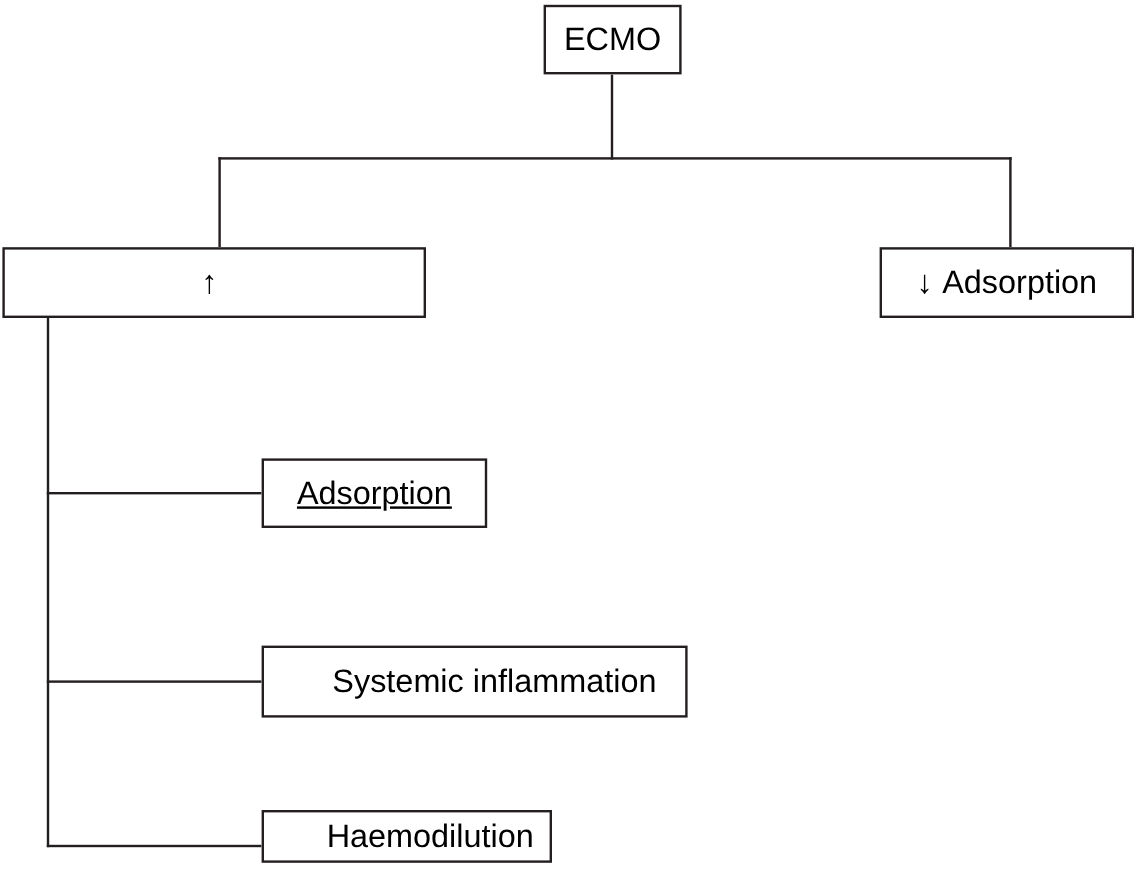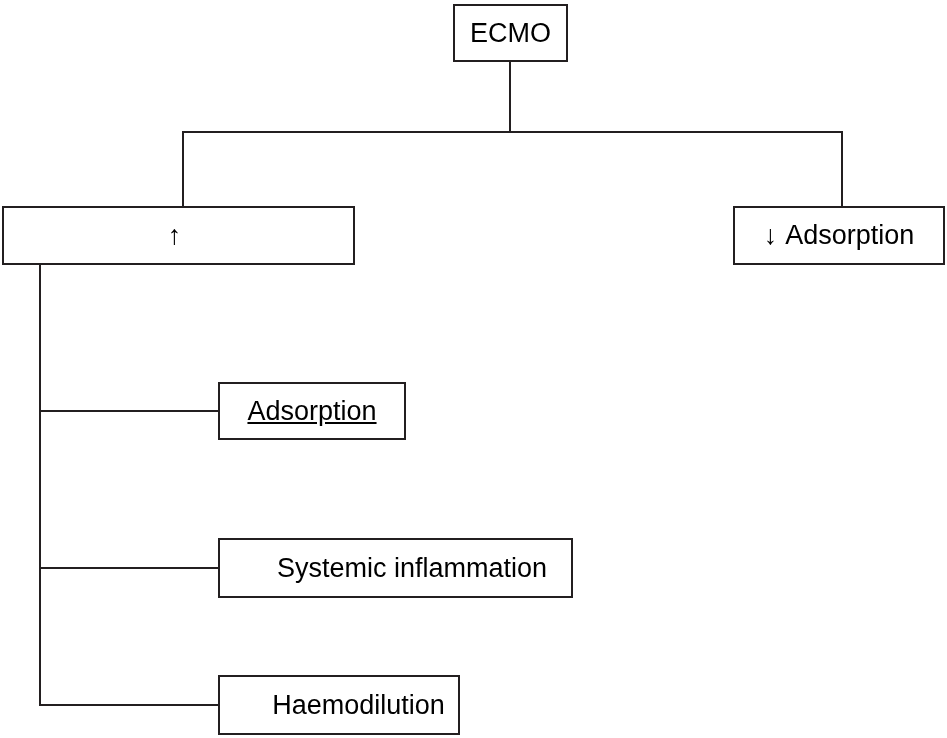--- a/index.html
+++ b/index.html
@@ -37,21 +37,21 @@
     position: absolute;
     background: #231f20;
     z-index: 1;
   }
   
   #node-ecmo          { left: 453px; top: 4px;   width: 115px; height: 58px; }
   #node-volume        { left: 2px;   top: 206px; width: 353px; height: 59px; }
   #node-clearance     { left: 733px; top: 206px; width: 212px; height: 59px; }
   #node-adsorption    { left: 218px; top: 382px; width: 188px; height: 58px; text-decoration: underline; }
   #node-inflammation  { left: 218px; top: 538px; width: 355px; height: 60px; padding-left: 33px; }
-  #node-haemodilution { left: 218px; top: 675px; width: 242px; height: 60px; padding-left: 39px; }
+  #node-haemodilution { left: 218px; top: 675px; width: 242px; height: 44px; padding-left: 39px; }
   
   #line-ecmo-down     { left: 509px; top: 62px;  width: 2px;   height: 71px; }
   #line-top-horiz     { left: 182px; top: 131px; width: 661px; height: 2px;  }
   #line-left-down     { left: 182px; top: 131px; width: 2px;   height: 75px; }
   #line-right-down    { left: 841px; top: 131px; width: 2px;   height: 75px; }
   #line-trunk         { left: 39px;  top: 265px; width: 2px;   height: 441px;}
   #line-stub-adsorption    { left: 39px; top: 410px; width: 179px; height: 2px; }
   #line-stub-inflammation  { left: 39px; top: 567px; width: 179px; height: 2px; }
   #line-stub-haemodilution { left: 39px; top: 704px; width: 179px; height: 2px; }
 </style>

